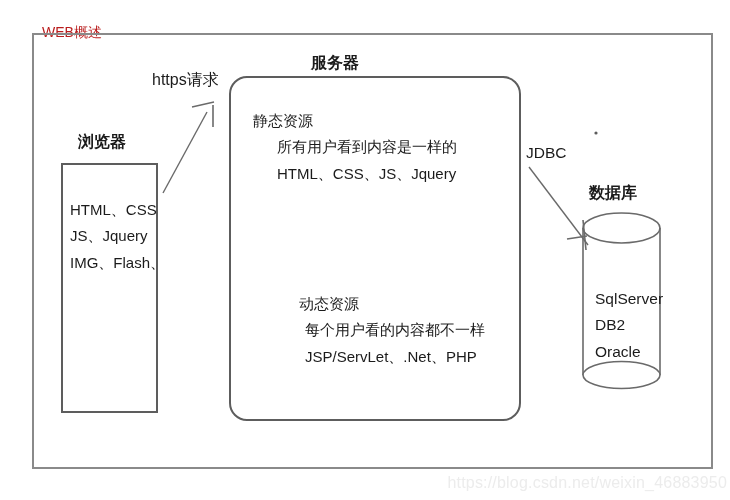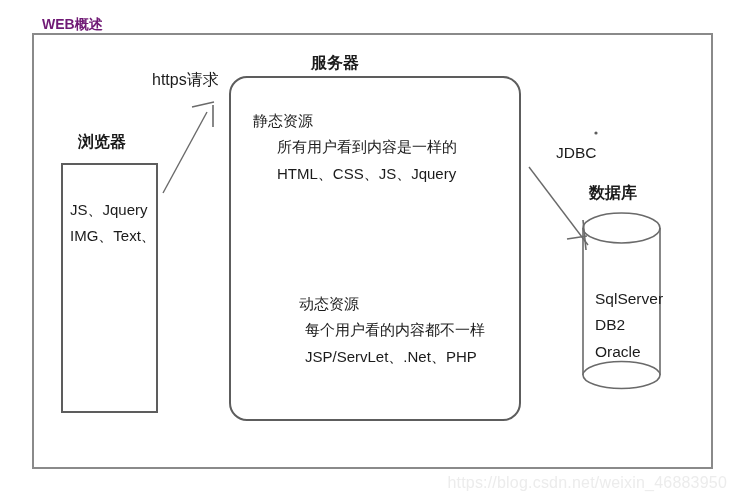--- a/index.html
+++ b/index.html
@@ -2,21 +2,21 @@
 <html><head>
 <meta charset="utf-8">
 <style>
   html,body { margin:0; padding:0; background:#fff; }
   .canvas {
     position:relative; width:730px; height:500px; background:#ffffff;
     font-family:"Liberation Sans", sans-serif; color:#1b1b1b; overflow:hidden;
   }
   .abs { position:absolute; }
   .page-title {
-    left:42px; top:16px; font-size:14px; font-weight:700; color:#701a75;
+    left:42px; top:24px; font-size:14px; font-weight:400; color:#b91c1c;
   }
   .outer-frame {
     left:32px; top:33px; width:677px; height:432px;
     border:2px solid #8a8a8a; background:transparent;
   }
   .browser-box {
     left:61px; top:163px; width:93px; height:246px;
     border:2px solid #5d5d5d; background:#fff;
   }
   .browser-content {
@@ -33,21 +33,21 @@
   }
   .srv-text { font-size:15px; white-space:nowrap; }
   .static-title  { left:253px; top:112px; }
   .static-desc   { left:277px; top:138px; }
   .static-tech   { left:277px; top:165px; }
   .dynamic-title { left:255px; top:295px;margin-left:44px; }
   .dynamic-desc  { left:305px; top:321px; }
   .dynamic-tech  { left:305px; top:348px; }
   .arrow-label { font-size:16px; font-weight:500; white-space:nowrap; }
   .https-label { left:152px; top:70px; }
-  .jdbc-label  { left:556px; top:144px; font-size:15.5px; }
+  .jdbc-label  { left:526px; top:144px; font-size:15.5px; }
   .db-items {
     left:595px; top:250px; font-size:15.5px; line-height:26.3px; white-space:nowrap;margin-top:36px;
   }
   .connector-layer { left:0; top:0; pointer-events:none; }
   .connector-layer line, .connector-layer ellipse { stroke:#6a6a6a; }
   .watermark {
     right:3px; top:474px; font-size:16px; color:#ececec; white-space:nowrap;
     font-weight:500; letter-spacing:0.2px;
   }
 </style>
@@ -80,22 +80,23 @@
       <line x1="583" y1="220" x2="586" y2="250" stroke-width="1.6"></line>
       <line x1="567" y1="239" x2="587" y2="236" stroke-width="1.4"></line>
     </g>
 
     <circle cx="596" cy="133" r="1.6" fill="#5d5d5d" stroke="none"></circle>
   </svg>
 
   <div class="abs box-label browser-label">浏览器</div>
   <div class="abs browser-box"></div>
   <div class="abs browser-content">
+    <div>HTML、CSS</div>
     <div>JS、Jquery</div>
-    <div>IMG、Text、</div>
+    <div>IMG、Flash、</div>
   </div>
 
   <div class="abs arrow-label https-label">https请求</div>
 
   <div class="abs box-label server-label">服务器</div>
   <div class="abs server-box"></div>
   <div class="abs srv-text static-title">静态资源</div>
   <div class="abs srv-text static-desc">所有用户看到内容是一样的</div>
   <div class="abs srv-text static-tech">HTML、CSS、JS、Jquery</div>
   <div class="abs srv-text dynamic-title">动态资源</div>

